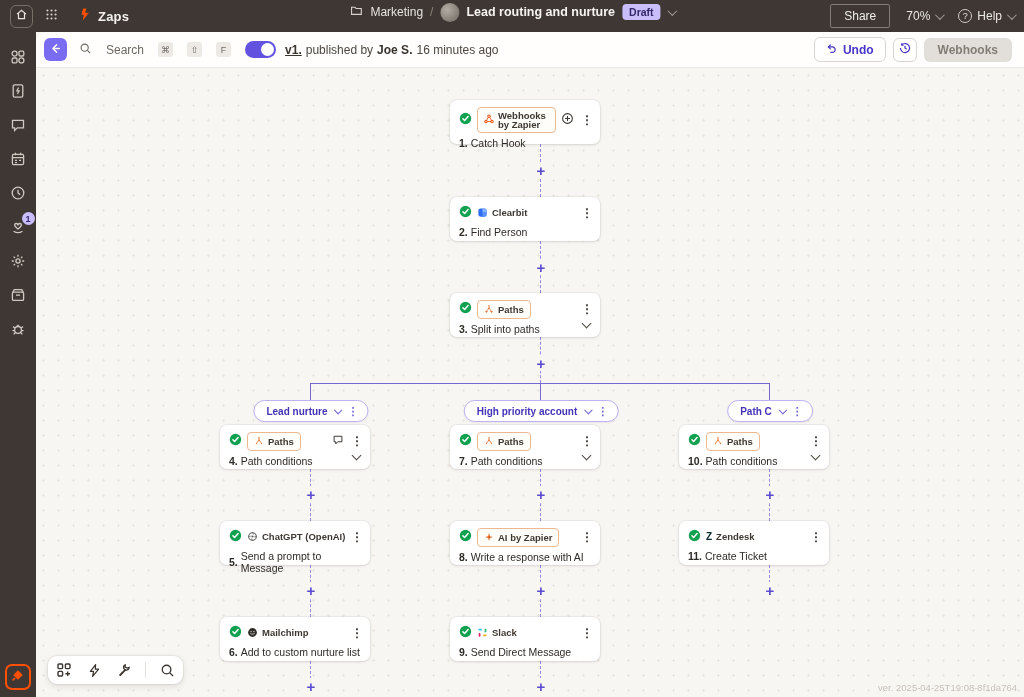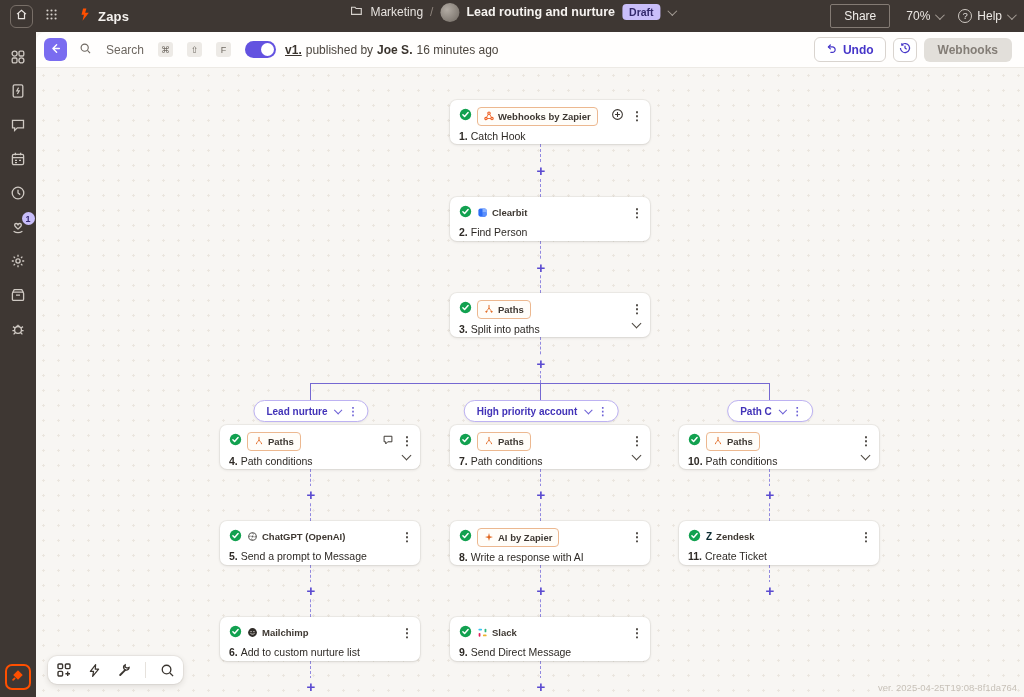--- a/index.html
+++ b/index.html
@@ -53,21 +53,21 @@
   .undo-btn{ display:flex; align-items:center; gap:5px; border:1px solid #d9d4cf; background:#fff; border-radius:6px;
              padding:4px 11px; font-size:12px; font-weight:bold; color:#4636c9; cursor:pointer; }
   .hist-btn{ width:24px; height:24px; border:1px solid #d9d4cf; background:#fff; border-radius:6px;
              display:flex; align-items:center; justify-content:center; cursor:pointer; }
   .publish-btn{ background:#e2dfda; border:none; border-radius:6px; padding:5px 14px; font-size:12px; font-weight:bold;
                 color:#837d76; cursor:pointer; }
 
   
   .canvas{ position:absolute; top:68px; left:36px; width:988px; height:629px; background:#f8f6f3;
            background-image:radial-gradient(#ebe6df 1px, transparent 1.3px); background-size:15px 15px; }
-  .node{ position:absolute; width:200px; height:44px; background:#fff; border-radius:7px;
+  .node{ position:absolute; width:150px; height:44px; background:#fff; border-radius:7px;
          box-shadow:0 0 0 1px rgba(60,50,40,.05), 0 1px 3px rgba(50,42,35,.12); cursor:pointer; }
   .nrow1{ display:flex; align-items:center; gap:5px; padding:7px 9px 0 9px; }
   .nrow2{ display:flex; align-items:center; gap:3px; padding:4px 9px 0 9px; font-size:10.5px; color:#2e2a26; }
   .nrow2 .num{ font-weight:bold; }
   .chip{ display:inline-flex; align-items:center; gap:4px; font-size:9.5px; font-weight:bold; color:#3e3832; line-height:1; }
   .chip.outlined{ border:1px solid #ecb890; background:#fffdf9; border-radius:4px; padding:2.5px 6px; }
   .kebab{ margin-left:auto; color:#3a3530; font-size:12px; font-weight:bold; width:10px; text-align:center; cursor:pointer; line-height:13px; }
   .kebab::before{ content:"\22EE"; }
   .r1-extra{ margin-left:auto; display:flex; align-items:center; gap:7px; }
   .r1-extra .kebab{ margin-left:0; }

